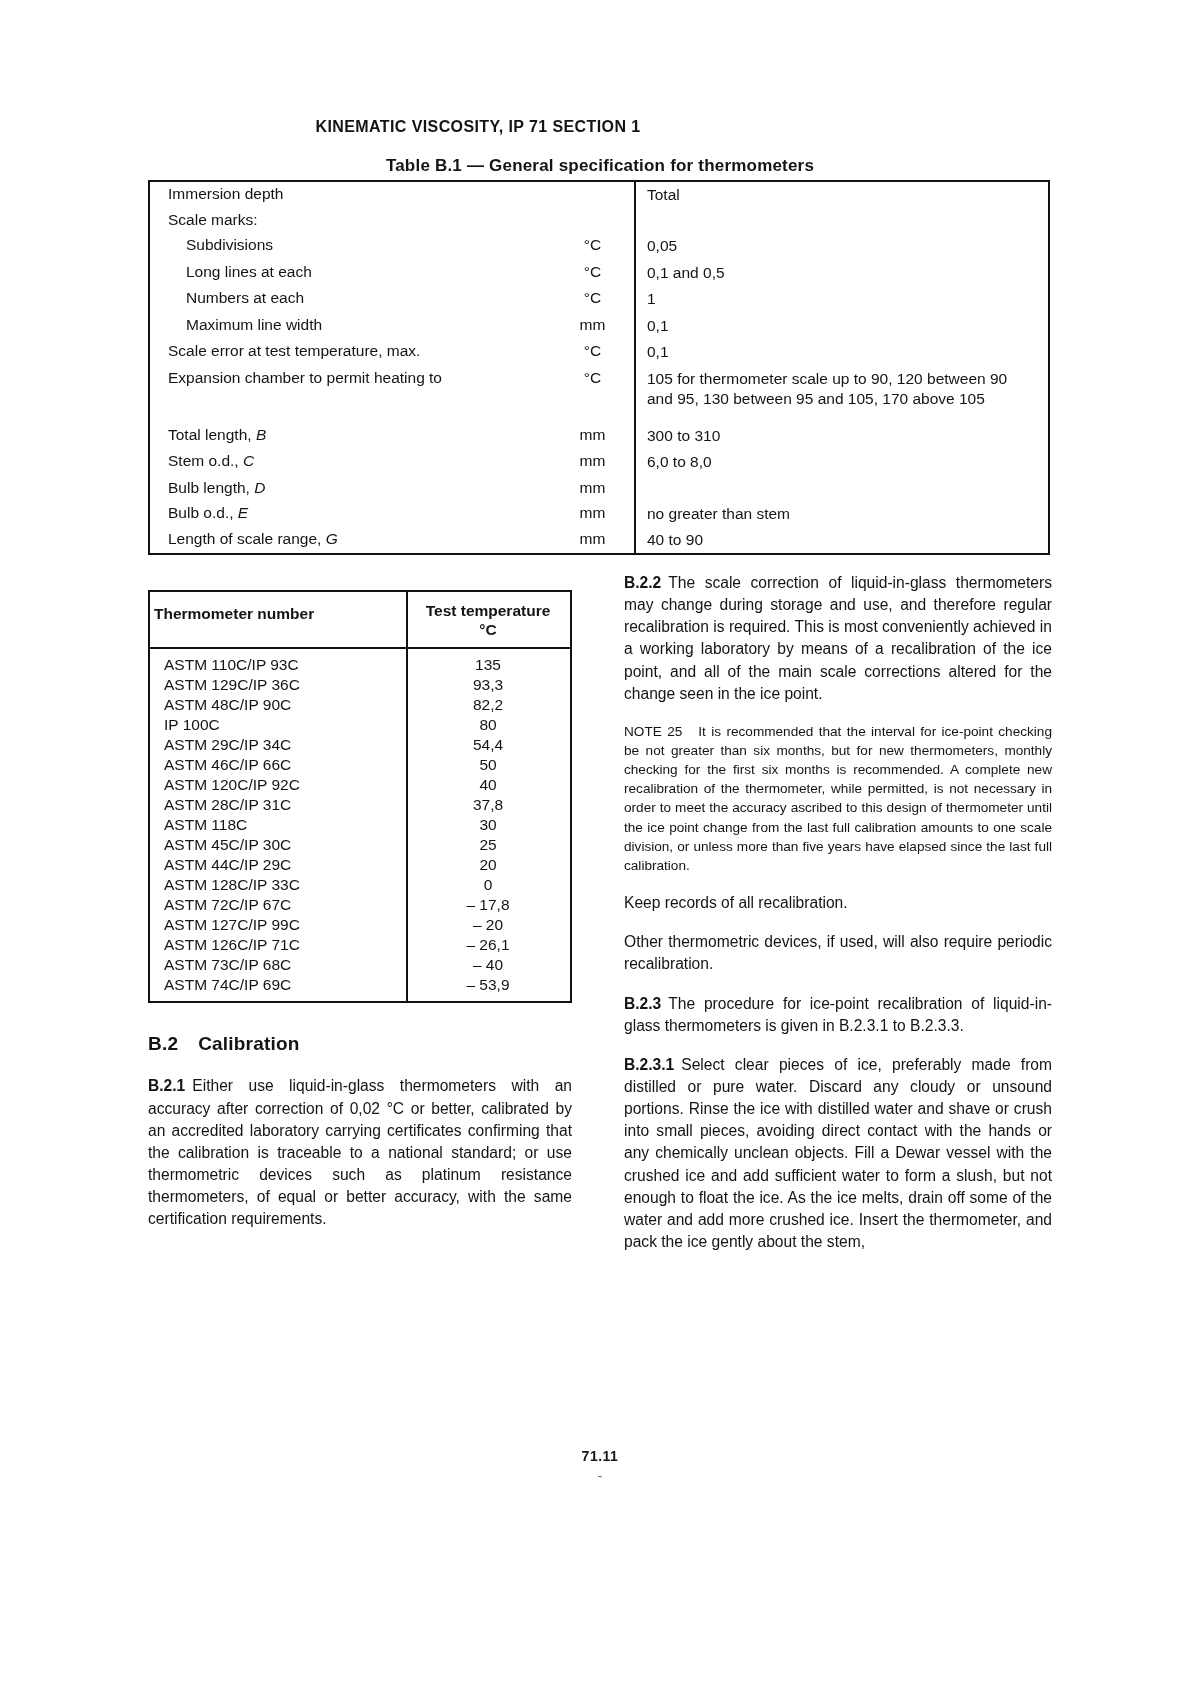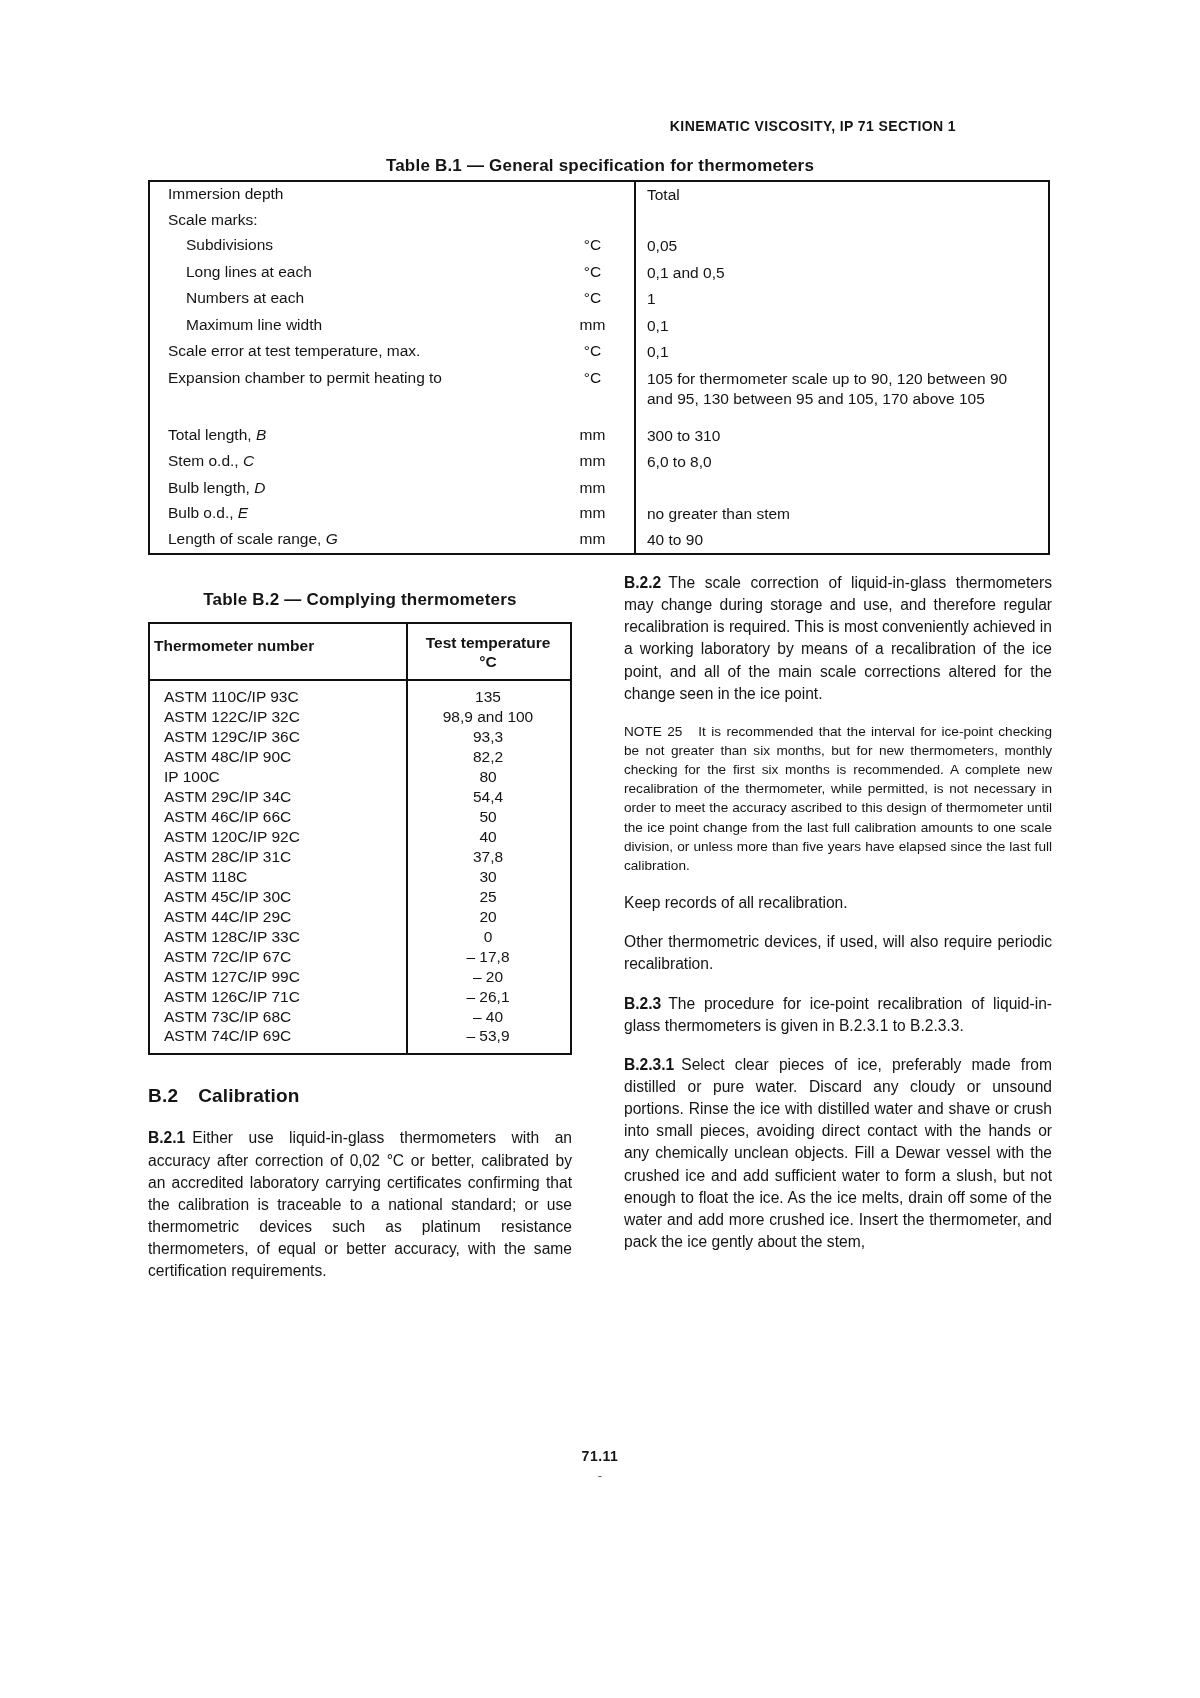--- a/index.html
+++ b/index.html
@@ -20,22 +20,22 @@
     left: 0; top: 0;
     width: 1200px;
     height: 1698px;
   }
 
   
   .running-head {
     position: absolute;
     left: 0; top: 118px;
     width: 956px;
-    text-align: right;
-    font-size: 14px;
+    text-align: center;
+    font-size: 16px;
     font-weight: bold;
     letter-spacing: 0.4px;
   }
 
   
   .t1-caption {
     position: absolute;
     left: 0; top: 156px;
     width: 1200px;
     text-align: center;
@@ -299,41 +299,36 @@
       <div class="t1-row">
         <div class="t1-lbl"><span>Length of scale range,</span> <span class="ital">G</span></div>
         <div class="t1-unit">mm</div>
         <div class="t1-val">40 to 90</div>
       </div>
     </div>
   </div>
 
   <div class="col-left">
 
-    <div class="t2-caption">Table  B.2  —  Complying thermometers</div>
 
     <div class="table2">
       <div class="t2-vline"></div>
       <div class="t2-head">
         <div class="t2-h1">Thermometer number</div>
         <div class="t2-h2">
           <div>Test temperature</div>
           <div class="deg">°C</div>
         </div>
       </div>
       <div class="t2-body">
         <div class="t2-row">
             <div class="t2-c1">ASTM 110C/IP 93C</div>
             <div class="t2-c2">135</div>
           </div>
         <div class="t2-row">
-            <div class="t2-c1">ASTM 122C/IP 32C</div>
-            <div class="t2-c2">98,9 and 100</div>
-          </div>
-        <div class="t2-row">
             <div class="t2-c1">ASTM 129C/IP 36C</div>
             <div class="t2-c2">93,3</div>
           </div>
         <div class="t2-row">
             <div class="t2-c1">ASTM 48C/IP 90C</div>
             <div class="t2-c2">82,2</div>
           </div>
         <div class="t2-row">
             <div class="t2-c1">IP 100C</div>
             <div class="t2-c2">80</div>

